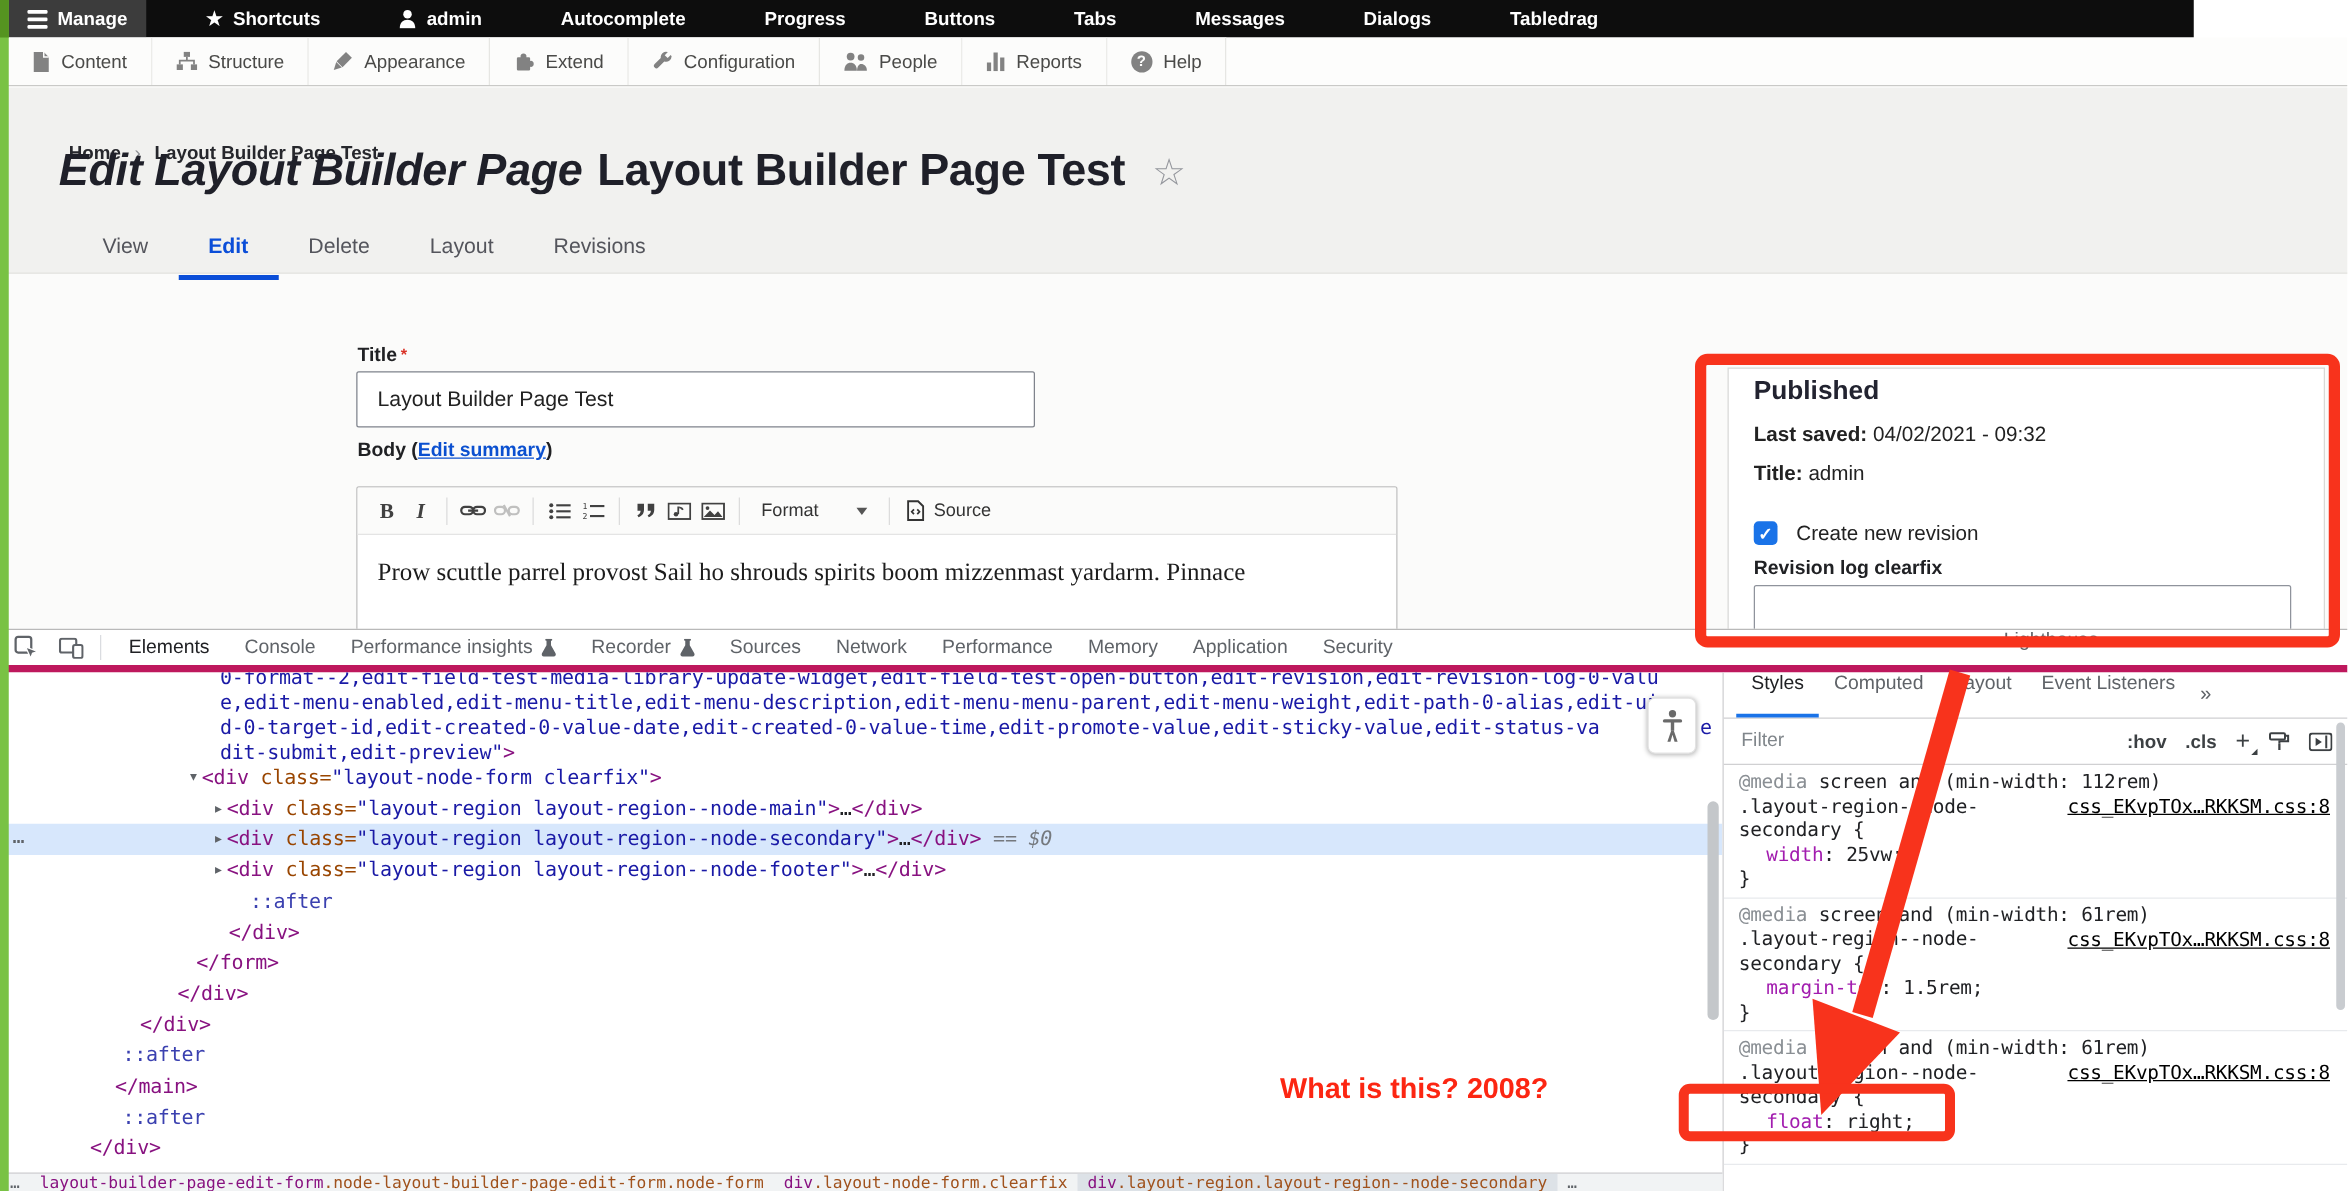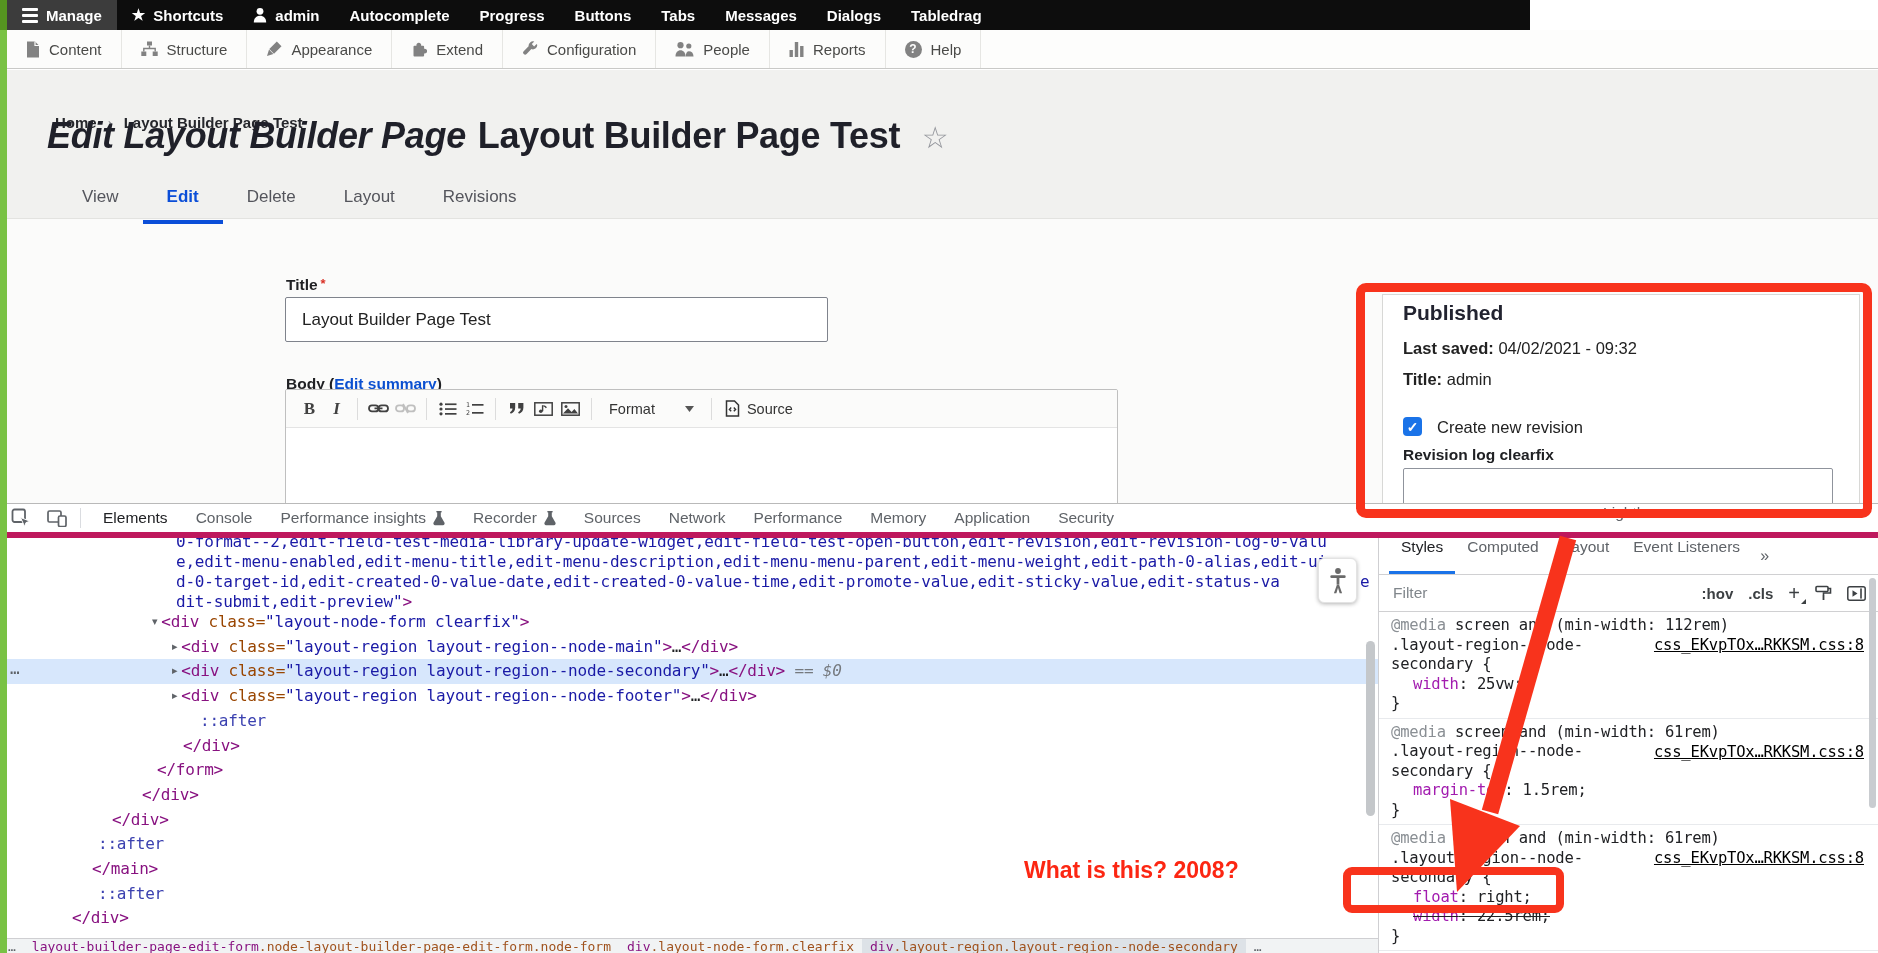--- a/index.html
+++ b/index.html
@@ -5,21 +5,21 @@
   html,body{margin:0;padding:0;}
   body{width:1878px;height:953px;position:relative;overflow:hidden;background:#fff;
        font-family:"Liberation Sans",sans-serif;-webkit-font-smoothing:antialiased;}
   #app{position:absolute;inset:0;}
 
   
   .green-strip{position:absolute;left:0;top:0;width:7px;height:953px;background:#79c244;z-index:40;}
   .green-strip .dark{position:absolute;top:0;left:0;width:7px;height:30px;background:#559420;}
 
   
-  .topbar{position:absolute;left:0;top:0;width:1530px;height:30px;background:#0d0d0d;display:flex;align-items:stretch;z-index:5;padding-left:7px;box-sizing:border-box;}
+  .topbar{position:absolute;left:0;top:0;width:1755px;height:30px;background:#0d0d0d;display:flex;align-items:stretch;z-index:5;padding-left:7px;box-sizing:border-box;gap:33px;}
   .topbar-item{display:flex;align-items:center;gap:8px;padding:0 15px;color:#fff;font-weight:bold;font-size:15px;white-space:nowrap;}
   .topbar-item.active{background:#3c3c3c;}
   .burger{display:inline-flex;flex-direction:column;gap:3px;}
   .burger i{display:block;width:16px;height:3px;background:#fff;border-radius:1px;}
   .tb-ico{display:inline-flex;align-items:center;color:#fff;}
 
   
   .adminbar{position:absolute;left:0;top:30px;width:1878px;height:39px;background:#fdfdfc;border-bottom:1px solid #c9c9c7;display:flex;z-index:5;padding-left:7px;box-sizing:border-box;}
   .admin-item{display:flex;align-items:center;gap:9px;padding:0 19px;border-right:1px solid #e6e6e3;font-size:15px;color:#4a4a48;background:#fcfcfb;white-space:nowrap;}
   .admin-item .icon{color:#828282;display:inline-flex;align-items:center;}
@@ -270,21 +270,21 @@
         <div class="tab"><span>Delete</span></div>
         <div class="tab"><span>Layout</span></div>
         <div class="tab"><span>Revisions</span></div>
       </div>
   </div>
 
   <div class="field-label" style="left:286px;top:276px;">
     <span>Title</span><span class="req">*</span>
   </div>
   <input class="title-input" value="Layout Builder Page Test" style="">
-  <div class="field-label" style="left:286px;top:375px;text-align:center;">
+  <div class="field-label" style="left:286px;top:352px;text-align:center;">
     <span>Body</span><span> (</span><a class="link">Edit summary</a><span>)</span>
   </div>
   <div class="editor">
     <div class="editor-toolbar">
         <span class="ck-btn">
           <span class="serifB">B</span>
         </span>
         <span class="ck-btn">
           <span class="serifI">I</span>
         </span>
@@ -361,20 +361,21 @@
         <div class="ck-source">
           <span style="display: inline-flex; align-items: center;">
             <svg width="15" height="17" viewBox="0 0 15 17">
               <path d="M1.5 1 h8 l4 4 v11 h-12 Z" fill="none" stroke="currentColor" stroke-width="1.5"></path>
               <path d="M6.2 7.5 L4.4 9.4 L6.2 11.3 M8.8 7.5 L10.6 9.4 L8.8 11.3" fill="none" stroke="currentColor" stroke-width="1.4"></path>
             </svg>
           </span>
           <span>Source</span>
         </div>
       </div>
+    <div class="editor-body">Prow scuttle parrel provost Sail ho shrouds spirits boom mizzenmast yardarm. Pinnace</div>
   </div>
 
   <div class="meta-card"></div>
   <div class="meta-h">Published</div>
   <div class="meta-row" style="top:339px;">
     <b>Last saved:</b>&nbsp;<span>04/02/2021 - 09:32</span>
   </div>
   <div class="meta-row" style="top:370px;">
     <b>Title:</b>&nbsp;<span>admin</span>
   </div>
@@ -561,21 +562,20 @@
             <div>secondary {</div>
             <div class="prop"><span class="pname">margin-top</span><span>: 1.5rem;</span></div>
             <div>}</div>
           </section>
           <section class="rule">
             <div><span class="media-kw">@media</span><span> screen and (min-width: 61rem)</span></div>
             <a class="rule-link">css_EKvpTOx…RKKSM.css:8</a>
             <div>.layout-region--node-</div>
             <div>secondary {</div>
             <div class="prop"><span class="pname">float</span><span>: right;</span></div>
-            <div class="prop struck"><span class="pname">width</span><span>: 22.5rem;</span></div>
             <div>}</div>
           </section>
         </div>
       <div class="sp-scroll"></div>
     </div>
 
     <div class="dt-status">
         <span class="crumb-dots">…</span>
         <span class="crumb">
           <span class="cel">layout-builder-page-edit-form</span>

